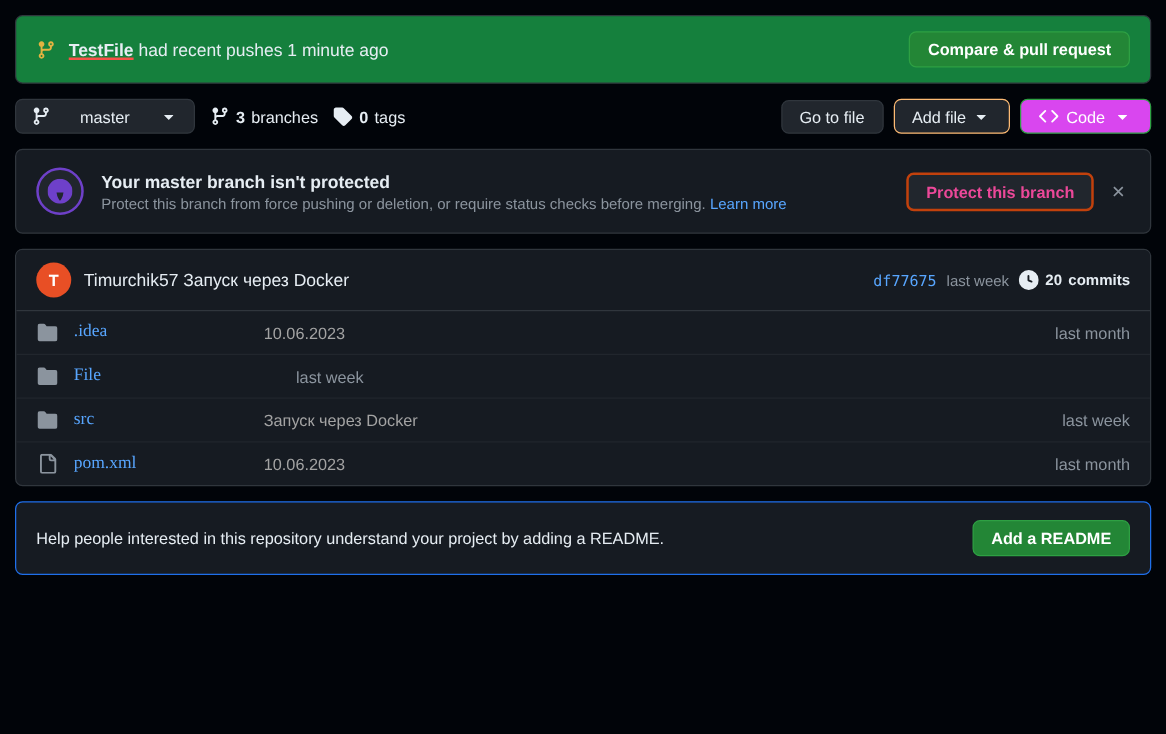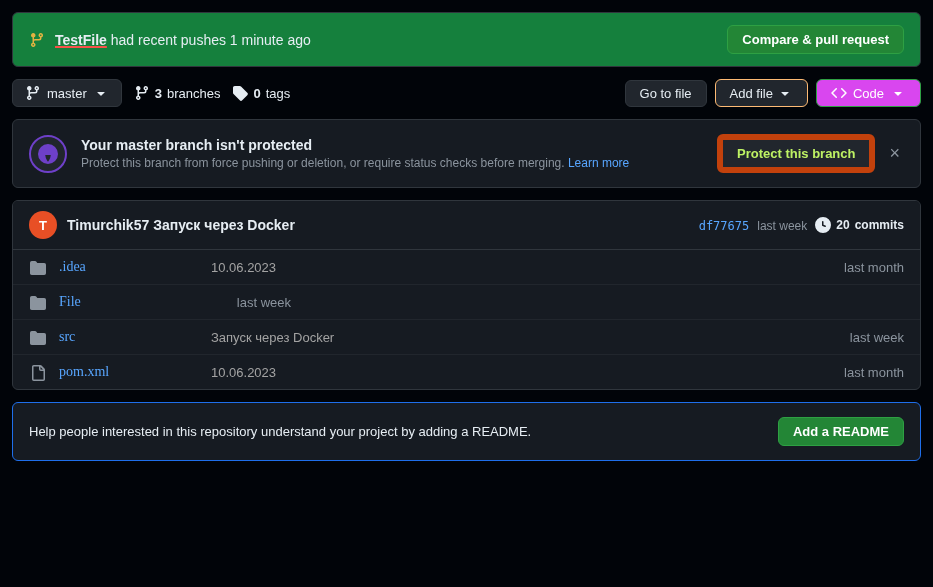--- a/index.html
+++ b/index.html
@@ -72,21 +72,21 @@
     .btn-branch {
       background: #21262d;
       color: #e6edf3;
       border: 1px solid #30363d;
       border-radius: 6px;
       padding: 5px 12px;
       font-size: 13px;
       cursor: pointer;
       display: flex;
       align-items: center;
-      gap: 6px;
+      gap: 23px;
     }
     .branch-stat {
       display: flex;
       align-items: center;
       gap: 5px;
       color: #e6edf3;
       font-size: 13px;
     }
     .branch-stat .count { font-weight: 600; }
     .branch-toolbar-right {
@@ -173,22 +173,22 @@
       color: #58a6ff;
       text-decoration: none;
     }
     .protection-right {
       display: flex;
       align-items: center;
       gap: 10px;
     }
     .btn-protect {
       background: #21262d;
-      color: #bef264;
-      border: 6px solid #c2410c;
+      color: #ec4899;
+      border: 2px solid #c2410c;
       border-radius: 6px;
       padding: 6px 14px;
       font-size: 13px;
       font-weight: 600;
       cursor: pointer;
       white-space: nowrap;
     }
     .close-btn {
       background: none;
       border: none;
@@ -221,21 +221,21 @@
       background: #e84f25;
       display: flex;
       align-items: center;
       justify-content: center;
       color: #fff;
       font-size: 13px;
       font-weight: 600;
       flex-shrink: 0;
     }
     .commit-message {
-      font-weight: 700;
+      font-weight: 400;
       color: #e6edf3;
       font-size: 14px;
       flex: 1;
     }
     .commit-meta {
       display: flex;
       align-items: flex-end;
       gap: 8px;
       color: #8b949e;
       font-size: 12px;

